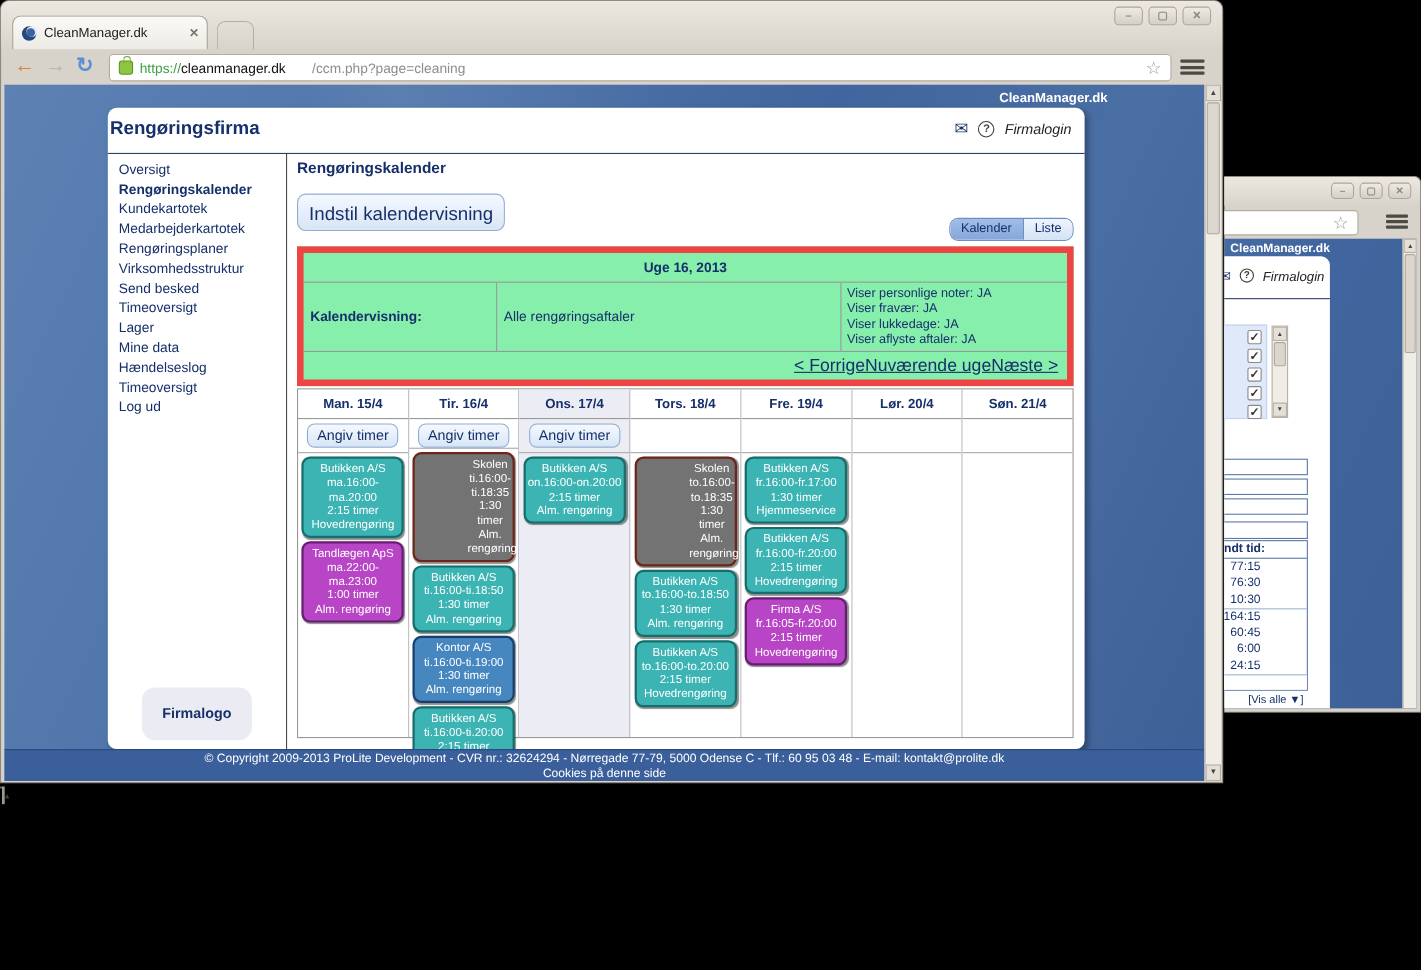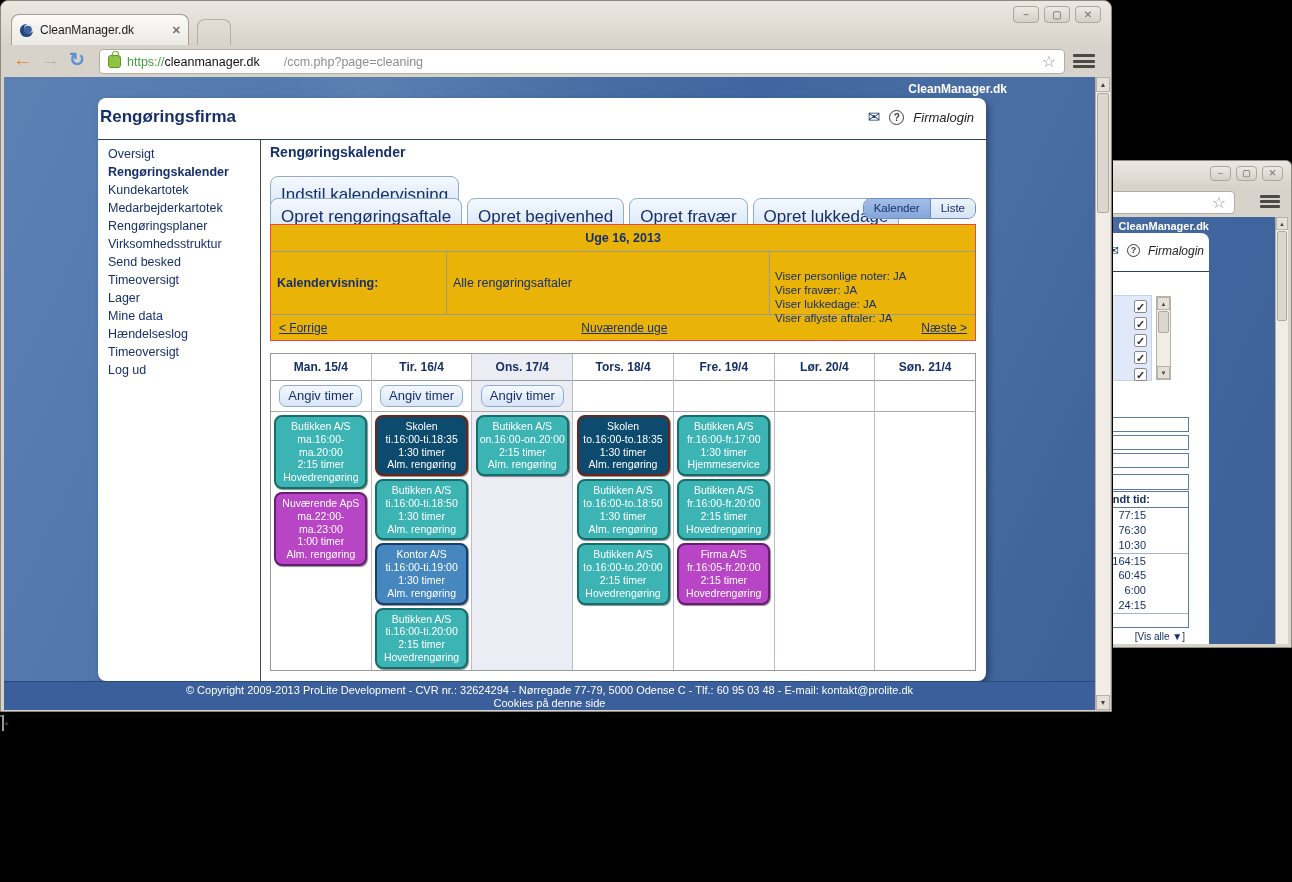--- a/index.html
+++ b/index.html
@@ -83,48 +83,48 @@
   .btn { display:inline-block; padding:8px 10px 4px; font-size:17px; color:#17306b;
          background:linear-gradient(#f5f9fe,#d7e5f6); border:1px solid #8fadd1; border-radius:8px; }
   #btnrow1 { position:absolute; left:9px; top:36px; }
   #btnrow2 { position:absolute; left:9px; top:58px; right:10px; display:flex; gap:5px; }
   .toggle { position:absolute; right:0; top:0; display:flex; border:1px solid #6b8fc4;
             border-radius:8px; overflow:hidden; }
   .toggle div { padding:3px 10px 4px; font-size:11.5px; }
   .toggle .sel { background:linear-gradient(#a3bde6,#84a7da); border-right:1px solid #6b8fc4; }
   .toggle .unsel { background:linear-gradient(#eef4fc,#d4e3f5); }
 
-  .info-table { position:absolute; left:9px; top:84px; right:10px; border:1px solid #ef4444; background:#eab308; }
+  .info-table { position:absolute; left:9px; top:84px; right:10px; border:6px solid #ef4444; background:#86efac; }
   .it-week { height:27px; text-align:center; font-weight:bold; font-size:12.5px; line-height:27px;
              border-bottom:1px solid #999; }
   .it-mid { display:flex; height:62px; }
   .it-c1 { width:175px; padding:6px; font-weight:bold; font-size:12.5px; display:flex; align-items:center; }
   .it-c2 { flex:1; border-left:1px solid #999; border-right:1px solid #999; padding:6px;
            font-size:12.5px; display:flex; align-items:center; }
-  .it-c3 { width:205px; padding:3px 5px; font-size:11.5px; line-height:14px;margin-top:14px; }
+  .it-c3 { width:205px; padding:3px 5px; font-size:11.5px; line-height:14px; }
   .it-nav { height:26px; border-top:1px solid #999; display:flex; align-items:center;
-            justify-content:space-between; padding:0 8px; font-size:12px; }
+            justify-content:flex-end; padding:0 8px; font-size:16px; }
   .nav-link { text-decoration:underline; color:#17306b; cursor:pointer; }
 
   .cal { position:absolute; left:9px; top:213px; right:10px; height:318px; border:1px solid #999;
          display:flex; background:#fff; }
   .cal-col { flex:1; border-right:1px solid #bcbcc8; display:flex; flex-direction:column; }
   .cal-col:last-child { border-right:none; }
   .cal-col.hl { background:#ececf4; }
   .cal-head { height:27px; border-bottom:1px solid #999; text-align:center; font-weight:bold;
               font-size:12px; line-height:27px; }
   .cal-angiv { height:31px; border-bottom:1px solid #aaa; text-align:center; padding-top:4px; }
   .btn-sm { display:inline-block; padding:2px 8px 3px; font-size:13px; color:#17306b;
          background:linear-gradient(#f5f9fe,#d7e5f6); border:1px solid #8fadd1; border-radius:7px; }
   .cal-body { flex:1; }
   .tile { width:93px; margin:3px auto 0; border-radius:8px; border:2px solid; color:#fff;
           text-align:center; font-size:10.5px; line-height:12.8px; padding:3px 0;
           box-shadow:1px 1px 1px rgba(0,0,0,.45); }
   .c-teal    { background:#3cb4b4; border-color:#156e6b; }
-  .c-red     { background:#0c4a6e; border-color:#6e2417; }
+  .c-red     { background:#737373; border-color:#6e2417;padding-left:48px; }
   .c-magenta { background:#b845c5; border-color:#691c74; }
   .c-blue    { background:#4687c0; border-color:#173f6e; }
 
   .footer { position:absolute; left:0; top:604px; right:0; height:43px; background:#3a5f9b;
             border-top:1px solid #27497f; color:#fff; font-size:11px; text-align:center;
             padding-top:2px; line-height:13px; }
   .cookies-link { color:#fff; }
 
   
   #side-window { position:absolute; left:1113px; top:160px; width:179px; height:488px; overflow:hidden; }
@@ -240,34 +240,29 @@
           <div class="side-item">Virksomhedsstruktur</div>
           <div class="side-item">Send besked</div>
           <div class="side-item">Timeoversigt</div>
           <div class="side-item">Lager</div>
           <div class="side-item">Mine data</div>
           <div class="side-item">Hændelseslog</div>
           <div class="side-item">Timeoversigt</div>
           <div class="side-item">Log ud</div>
         </div>
       <div class="side-divider"></div>
+      <div class="firmalogo">Firmalogo</div>
 
       <div class="main">
         <div class="page-title">Rengøringskalender</div>
 
         <div id="btnrow1">
           <span class="btn">Indstil kalendervisning</span>
         </div>
         <div id="btnrow2">
-          <span id="create-btns" style="display:flex;gap:5px;">
-              <span class="btn">Opret rengøringsaftale</span>
-              <span class="btn">Opret begivenhed</span>
-              <span class="btn">Opret fravær</span>
-              <span class="btn">Opret lukkedage</span>
-            </span>
           <span class="toggle">
             <div class="sel">Kalender</div>
             <div class="unsel">Liste</div>
           </span>
         </div>
 
         <div class="info-table">
           <div class="it-week">Uge 16, 2013</div>
           <div class="it-mid">
             <div class="it-c1">Kalendervisning:</div>
@@ -291,21 +286,21 @@
               <div class="cal-head">Man. 15/4</div>
               <div class="cal-angiv"><span class="btn-sm">Angiv timer</span></div>
               <div class="cal-body">
                 <div class="tile c-teal">
                   <div>Butikken A/S</div>
                   <div>ma.16:00-ma.20:00</div>
                   <div>2:15 timer</div>
                   <div>Hovedrengøring</div>
                 </div>
                 <div class="tile c-magenta">
-                  <div>Nuværende ApS</div>
+                  <div>Tandlægen ApS</div>
                   <div>ma.22:00-ma.23:00</div>
                   <div>1:00 timer</div>
                   <div>Alm. rengøring</div>
                 </div>
               </div>
             </div>
             <div class="cal-col">
               <div class="cal-head">Tir. 16/4</div>
               <div class="cal-angiv"><span class="btn-sm">Angiv timer</span></div>
               <div class="cal-body">

